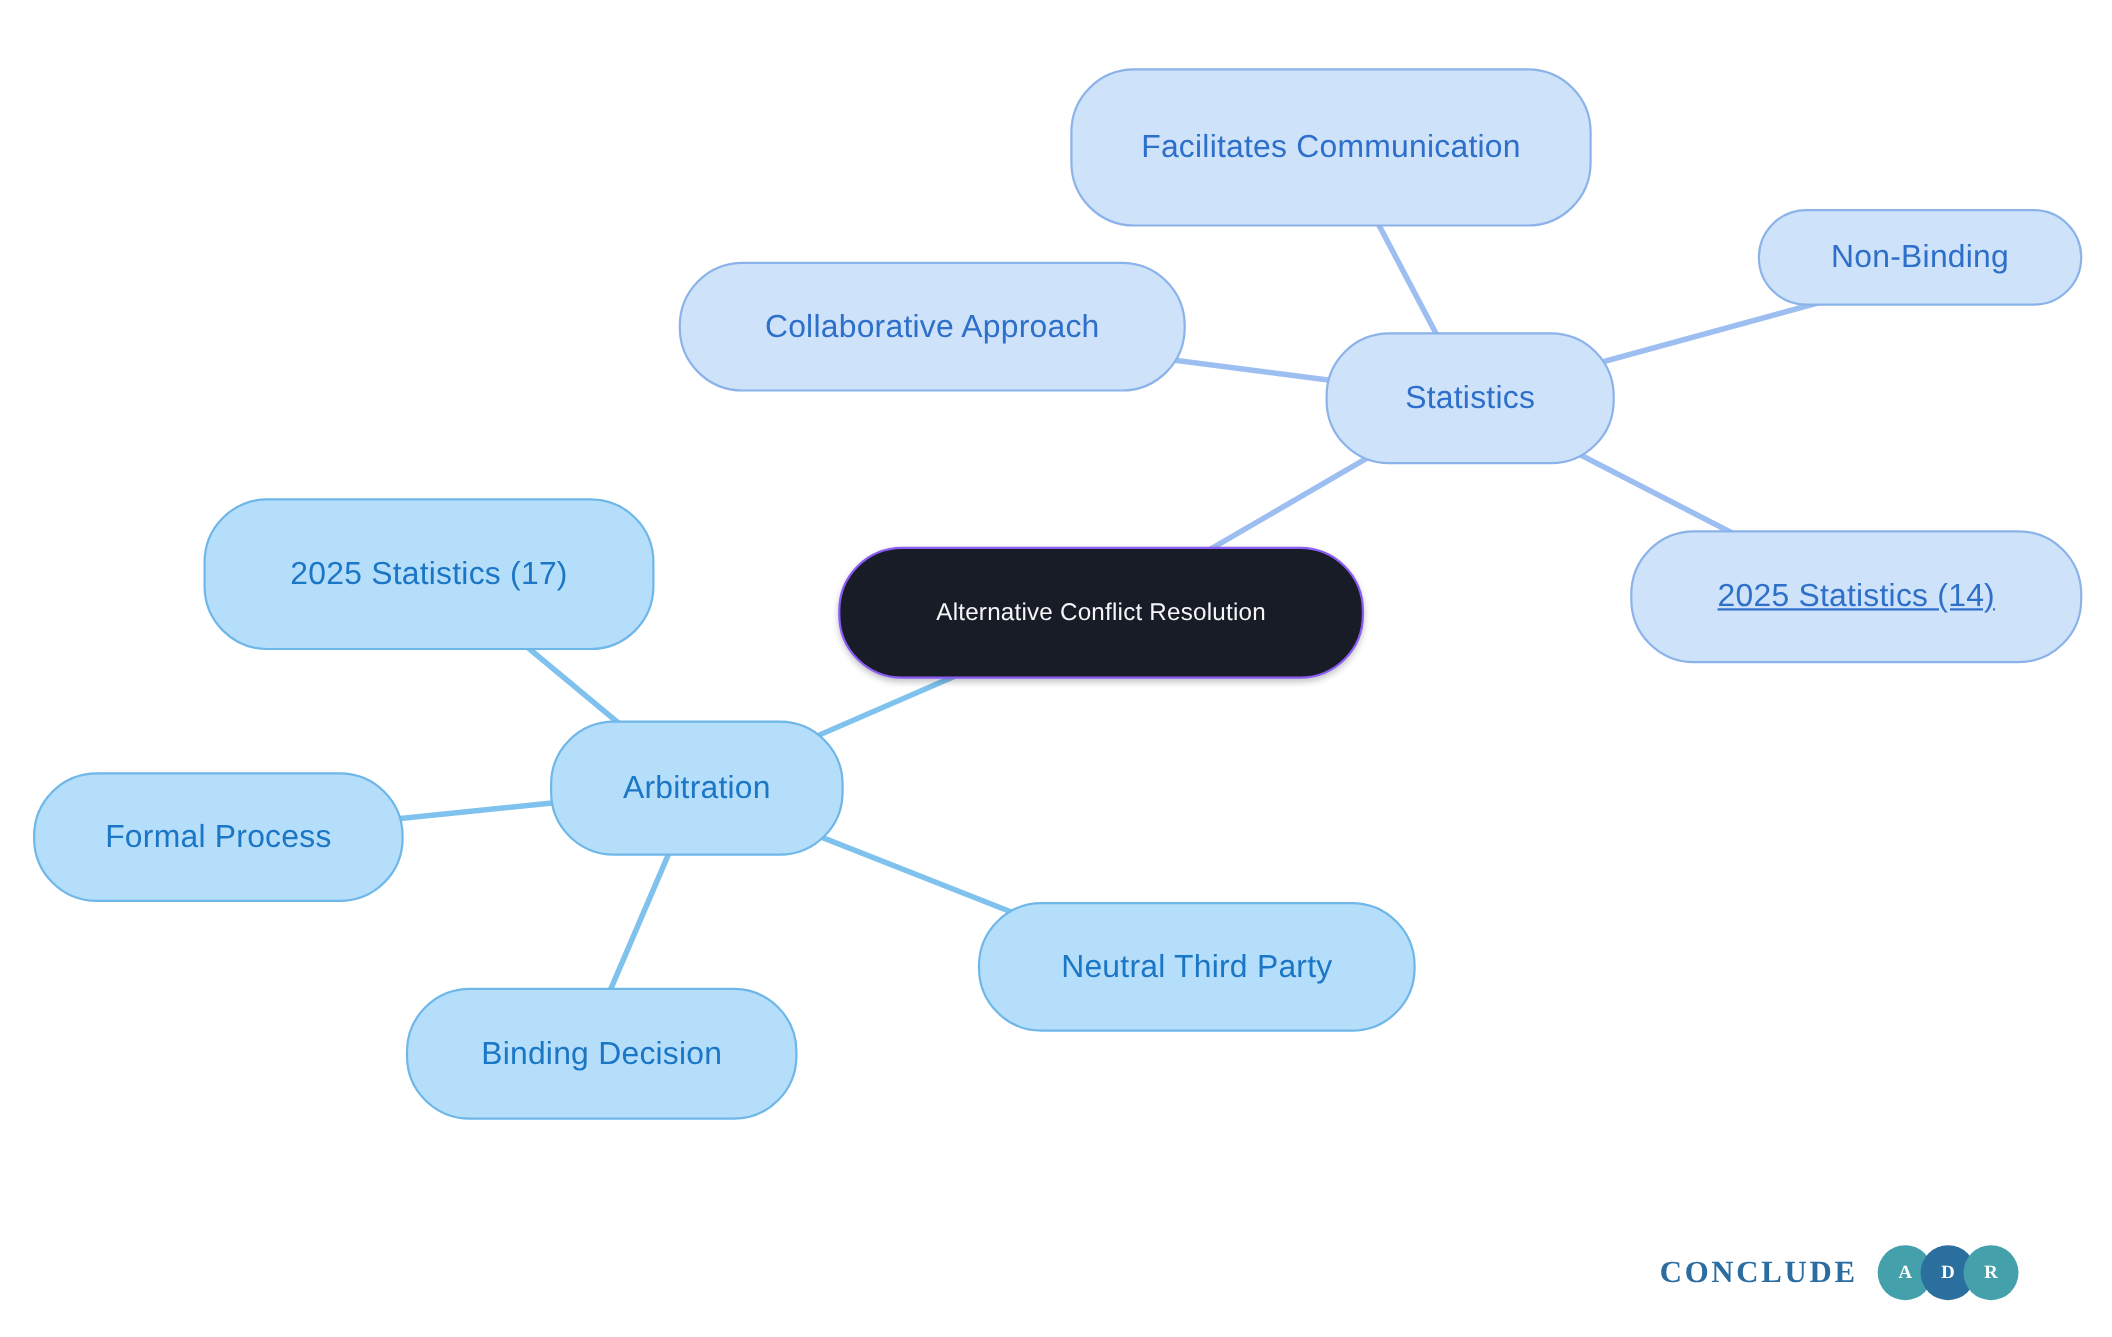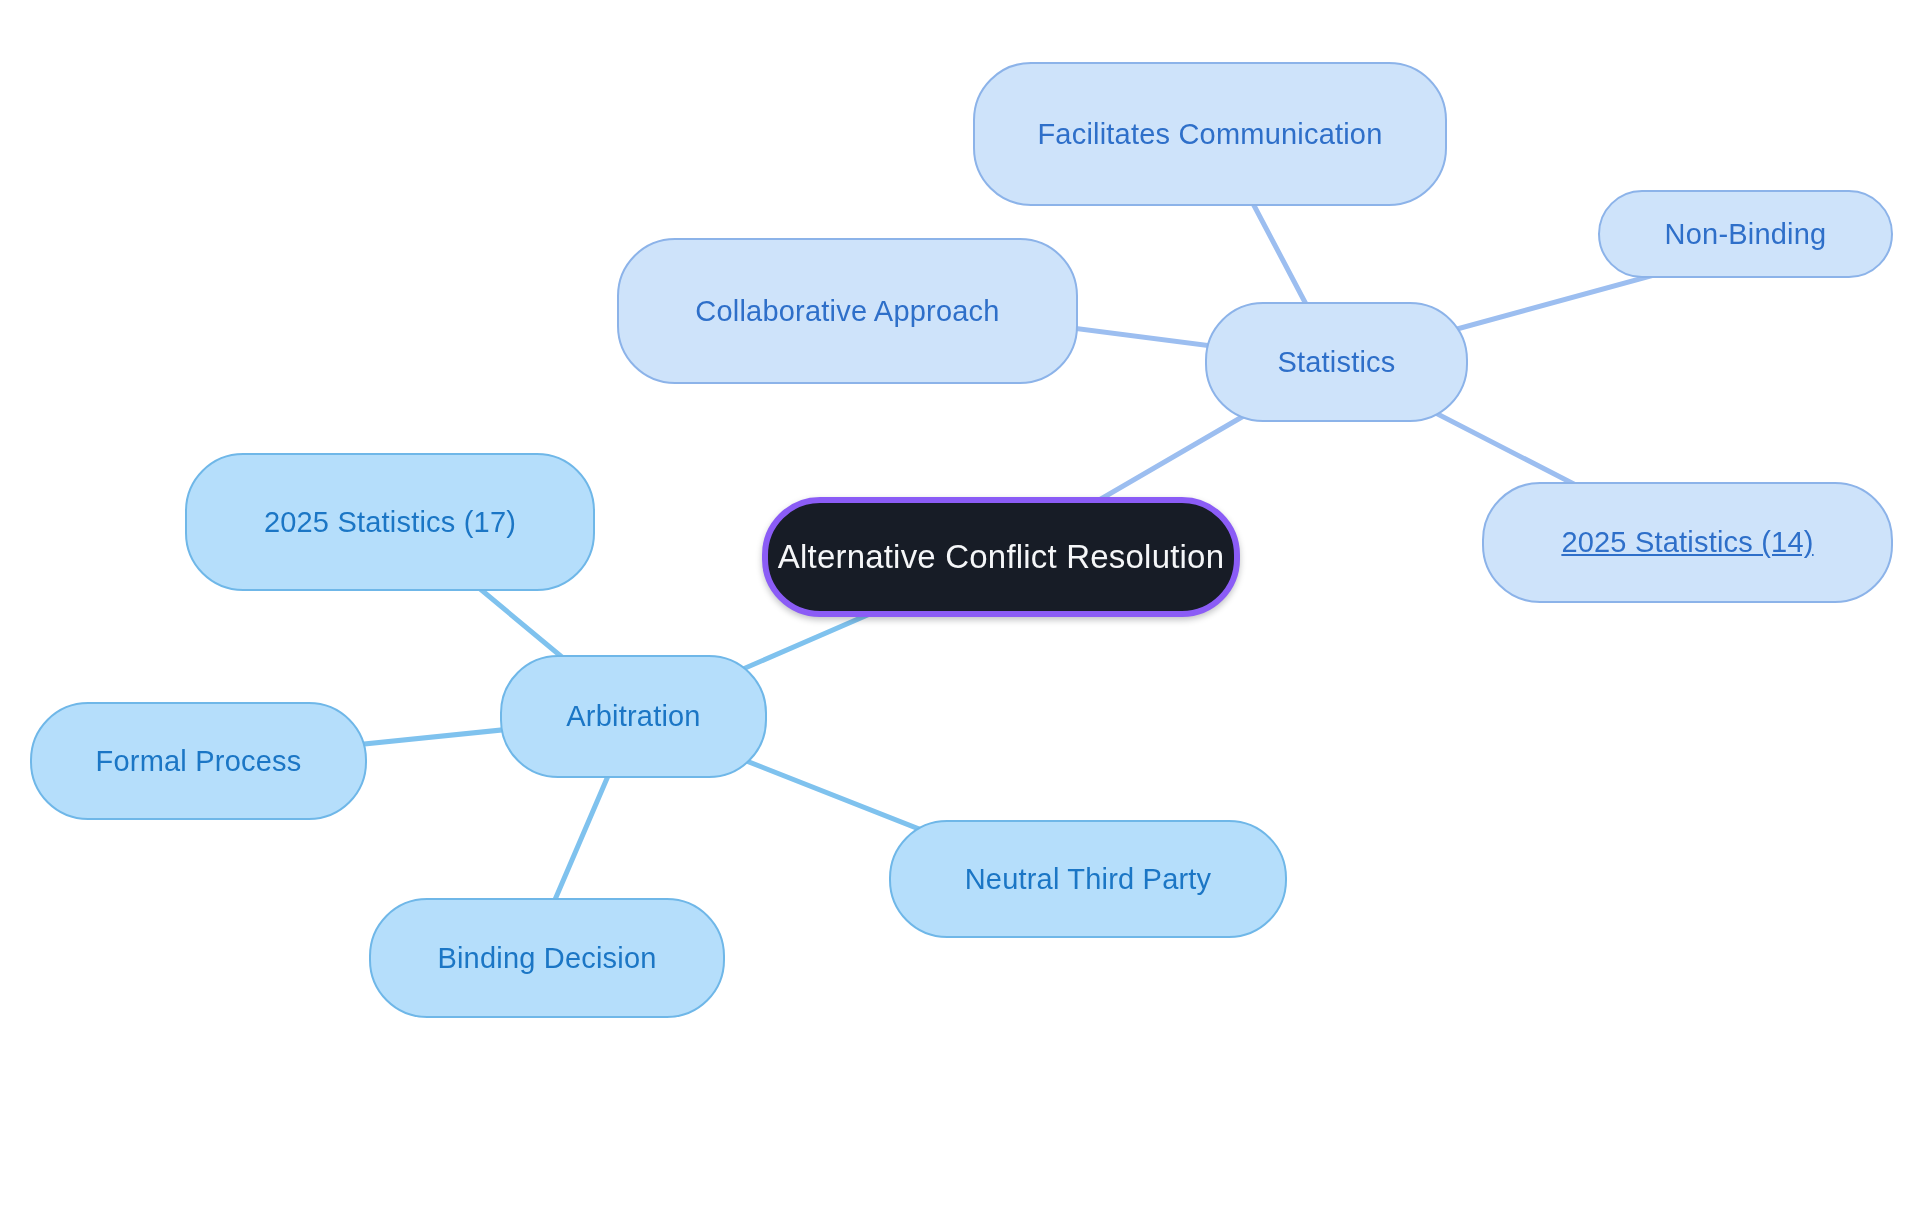--- a/index.html
+++ b/index.html
@@ -30,22 +30,22 @@
     border-radius: 58px;
     font-size: 29px;
     letter-spacing: 0.2px;
     box-sizing: border-box;
     white-space: nowrap;
     cursor: pointer;
   }
   .node.central {
     background: var(--central-fill);
     color: var(--central-text);
-    font-size: 33px;
-    border: 6px solid #8b5cf6;
+    font-size: 22px;
+    border: 2px solid #8b5cf6;
     box-shadow: 0 3px 6px rgba(10, 15, 25, 0.25);
   }
   .node.mediation {
     background: var(--mediation-fill);
     border: 2px solid var(--mediation-border);
     color: var(--mediation-text);
   }
   .node.arbitration {
     background: var(--arbitration-fill);
     border: 2px solid var(--arbitration-border);
@@ -107,23 +107,31 @@
       <line x1="633.5" y1="716.5" x2="390" y2="514" stroke="#7fc2ee" stroke-width="5" stroke-linecap="round"></line>
       <line x1="633.5" y1="716.5" x2="198.5" y2="761" stroke="#7fc2ee" stroke-width="5" stroke-linecap="round"></line>
       <line x1="633.5" y1="716.5" x2="530" y2="958" stroke="#7fc2ee" stroke-width="5" stroke-linecap="round"></line>
       <line x1="633.5" y1="716.5" x2="1046" y2="879" stroke="#7fc2ee" stroke-width="5" stroke-linecap="round"></line>
     </svg>
 
   <div id="nodes">
       <div class="node central" style="left: 762px; top: 497px; width: 478px; height: 120px;">Alternative Conflict Resolution</div>
       <div class="node mediation" style="left: 1205px; top: 302px; width: 263px; height: 120px;">Statistics</div>
       <div class="node mediation" style="left: 973px; top: 62px; width: 474px; height: 144px;">Facilitates Communication</div>
-      <div class="node mediation" style="left: 617px; top: 238px; width: 461px; height: 146px;">Collaborative Approach</div>
+      <div class="node mediation" style="left: 617px; top: 238px; width: 461px; height: 118px;">Collaborative Approach</div>
       <div class="node mediation" style="left: 1598px; top: 190px; width: 295px; height: 88px;">Non-Binding</div>
       <div class="node mediation" style="left: 1482px; top: 482px; width: 411px; height: 121px; text-decoration: underline;">2025 Statistics (14)</div>
       <div class="node arbitration" style="left: 500px; top: 655px; width: 267px; height: 123px;">Arbitration</div>
       <div class="node arbitration" style="left: 185px; top: 453px; width: 410px; height: 138px;">2025 Statistics (17)</div>
       <div class="node arbitration" style="left: 30px; top: 702px; width: 337px; height: 118px;">Formal Process</div>
       <div class="node arbitration" style="left: 369px; top: 898px; width: 356px; height: 120px;">Binding Decision</div>
       <div class="node arbitration" style="left: 889px; top: 820px; width: 398px; height: 118px;">Neutral Third Party</div>
     </div>
 
+  <div class="logo">
+    <span class="brand">CONCLUDE</span>
+    <span class="badges">
+      <span class="badge teal">A</span>
+      <span class="badge blue">D</span>
+      <span class="badge teal">R</span>
+    </span>
+  </div>
 </div>
 
 </body></html>

